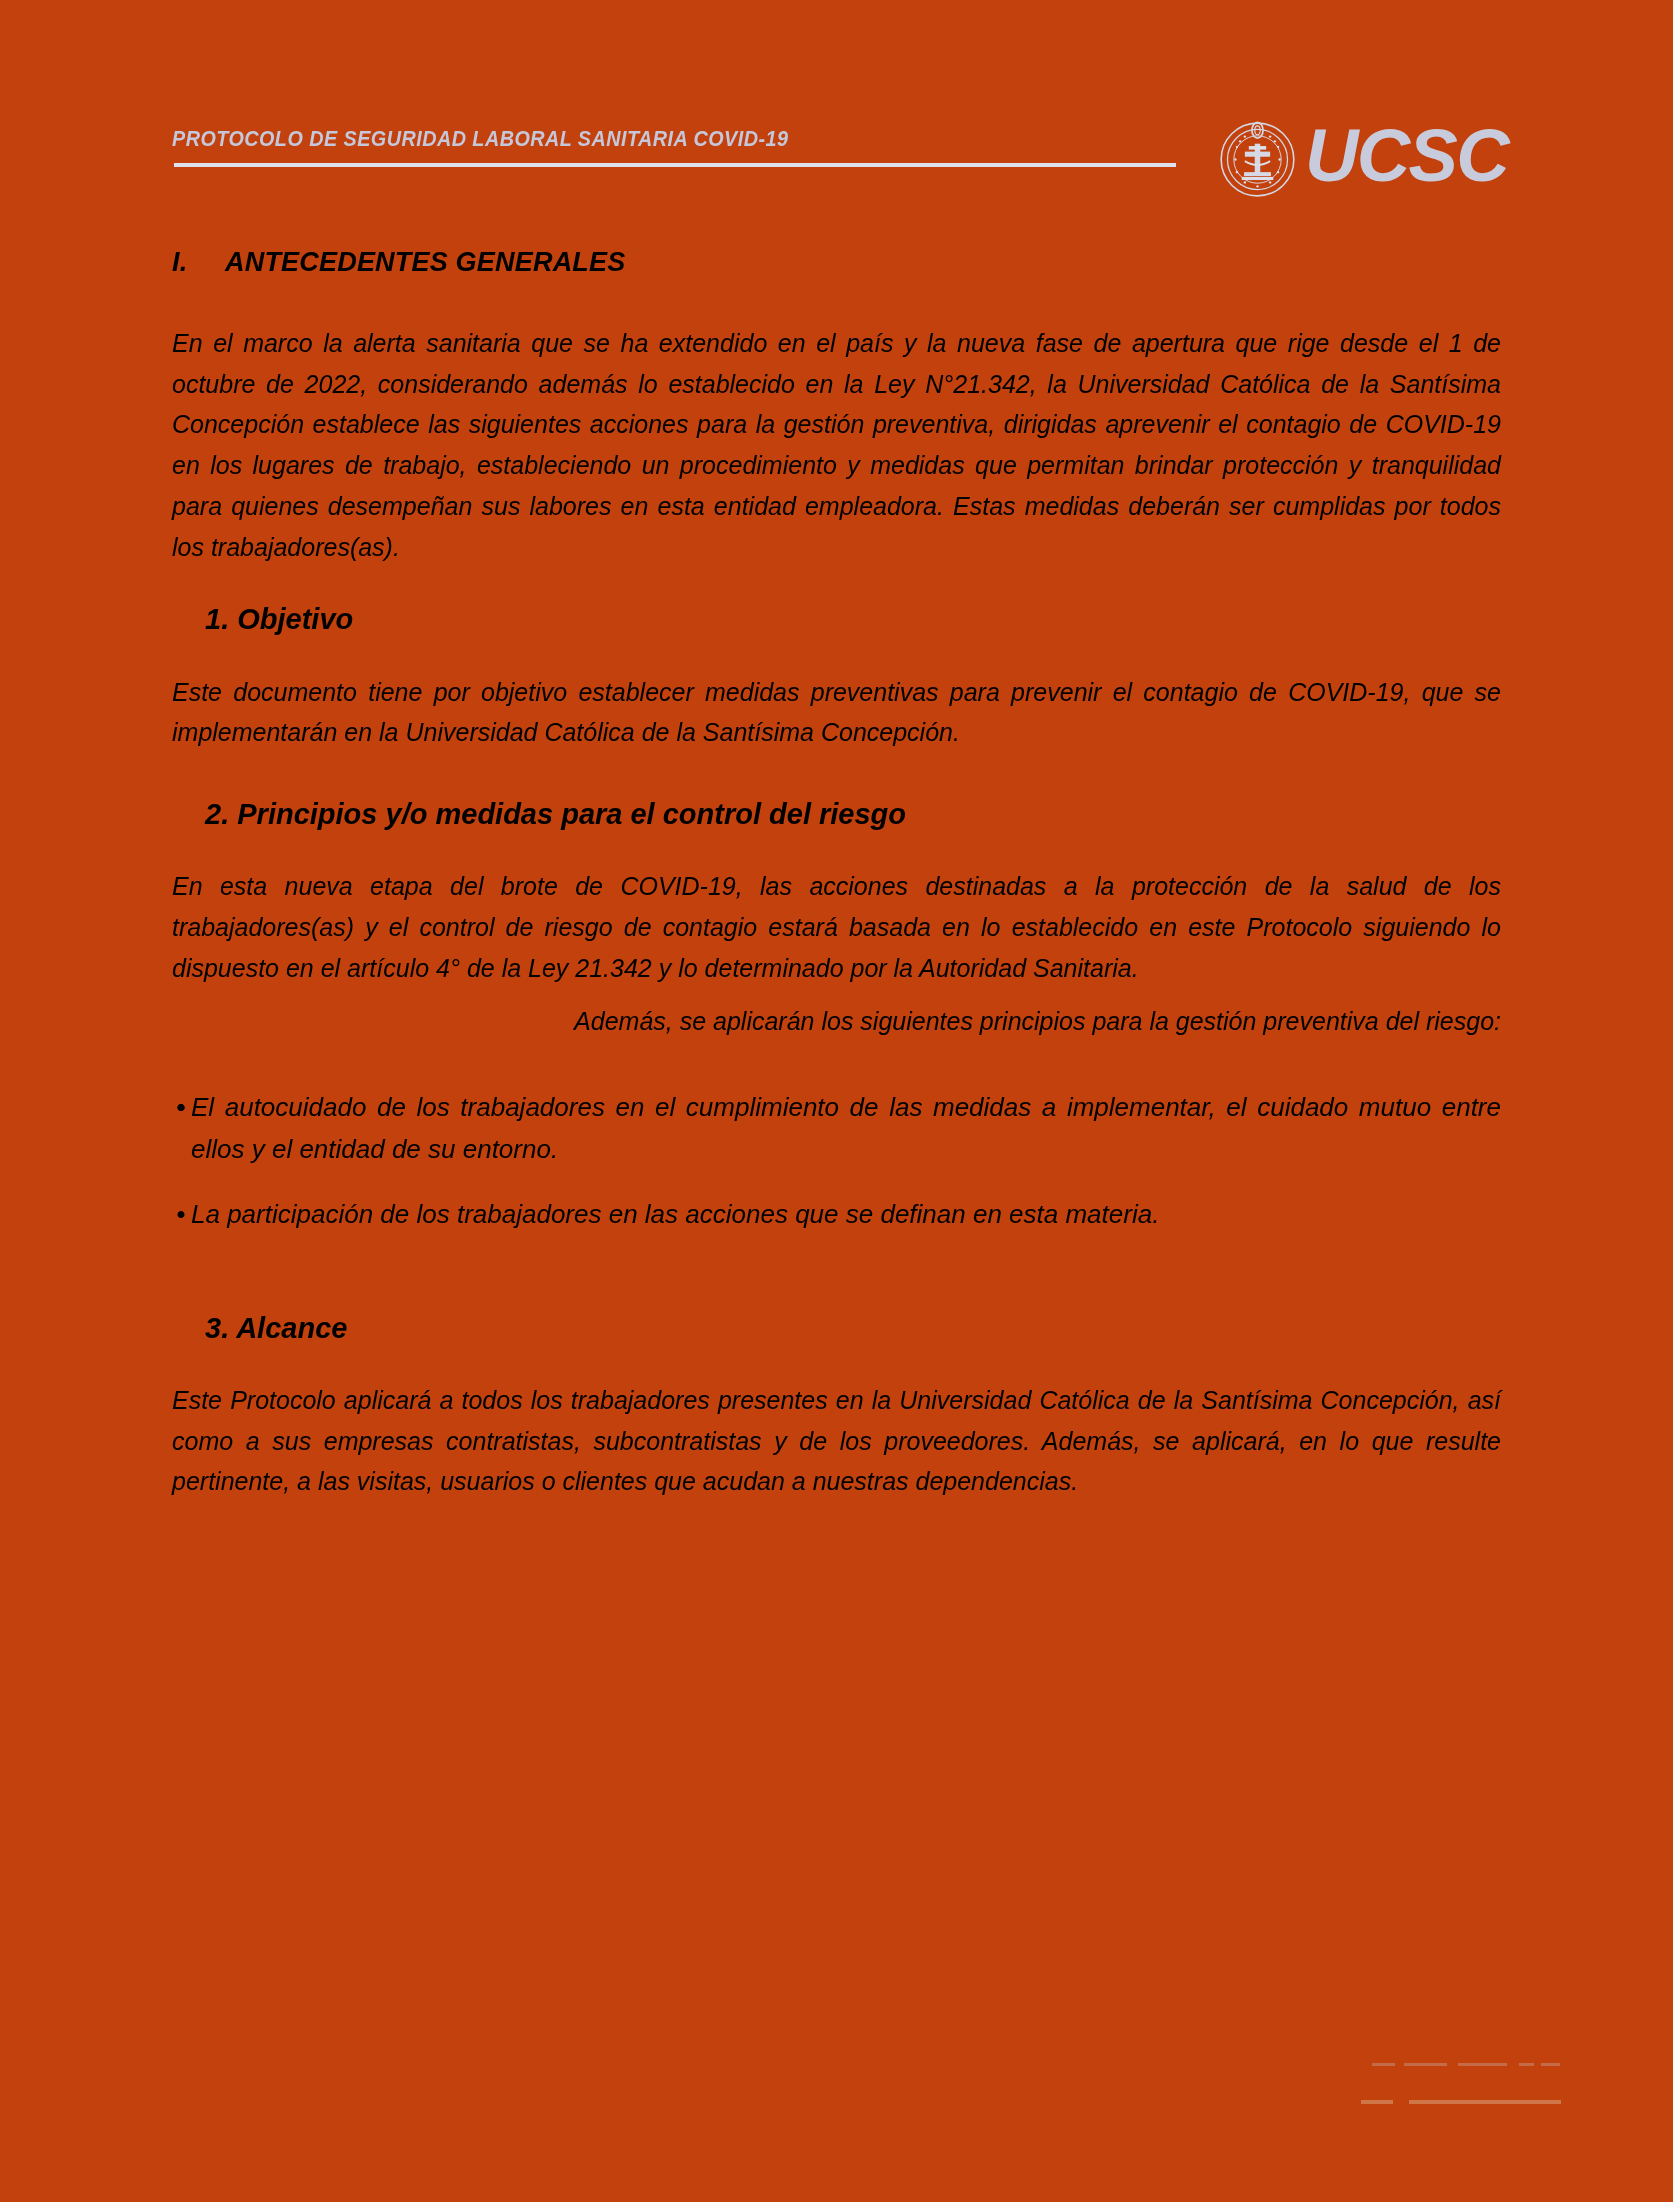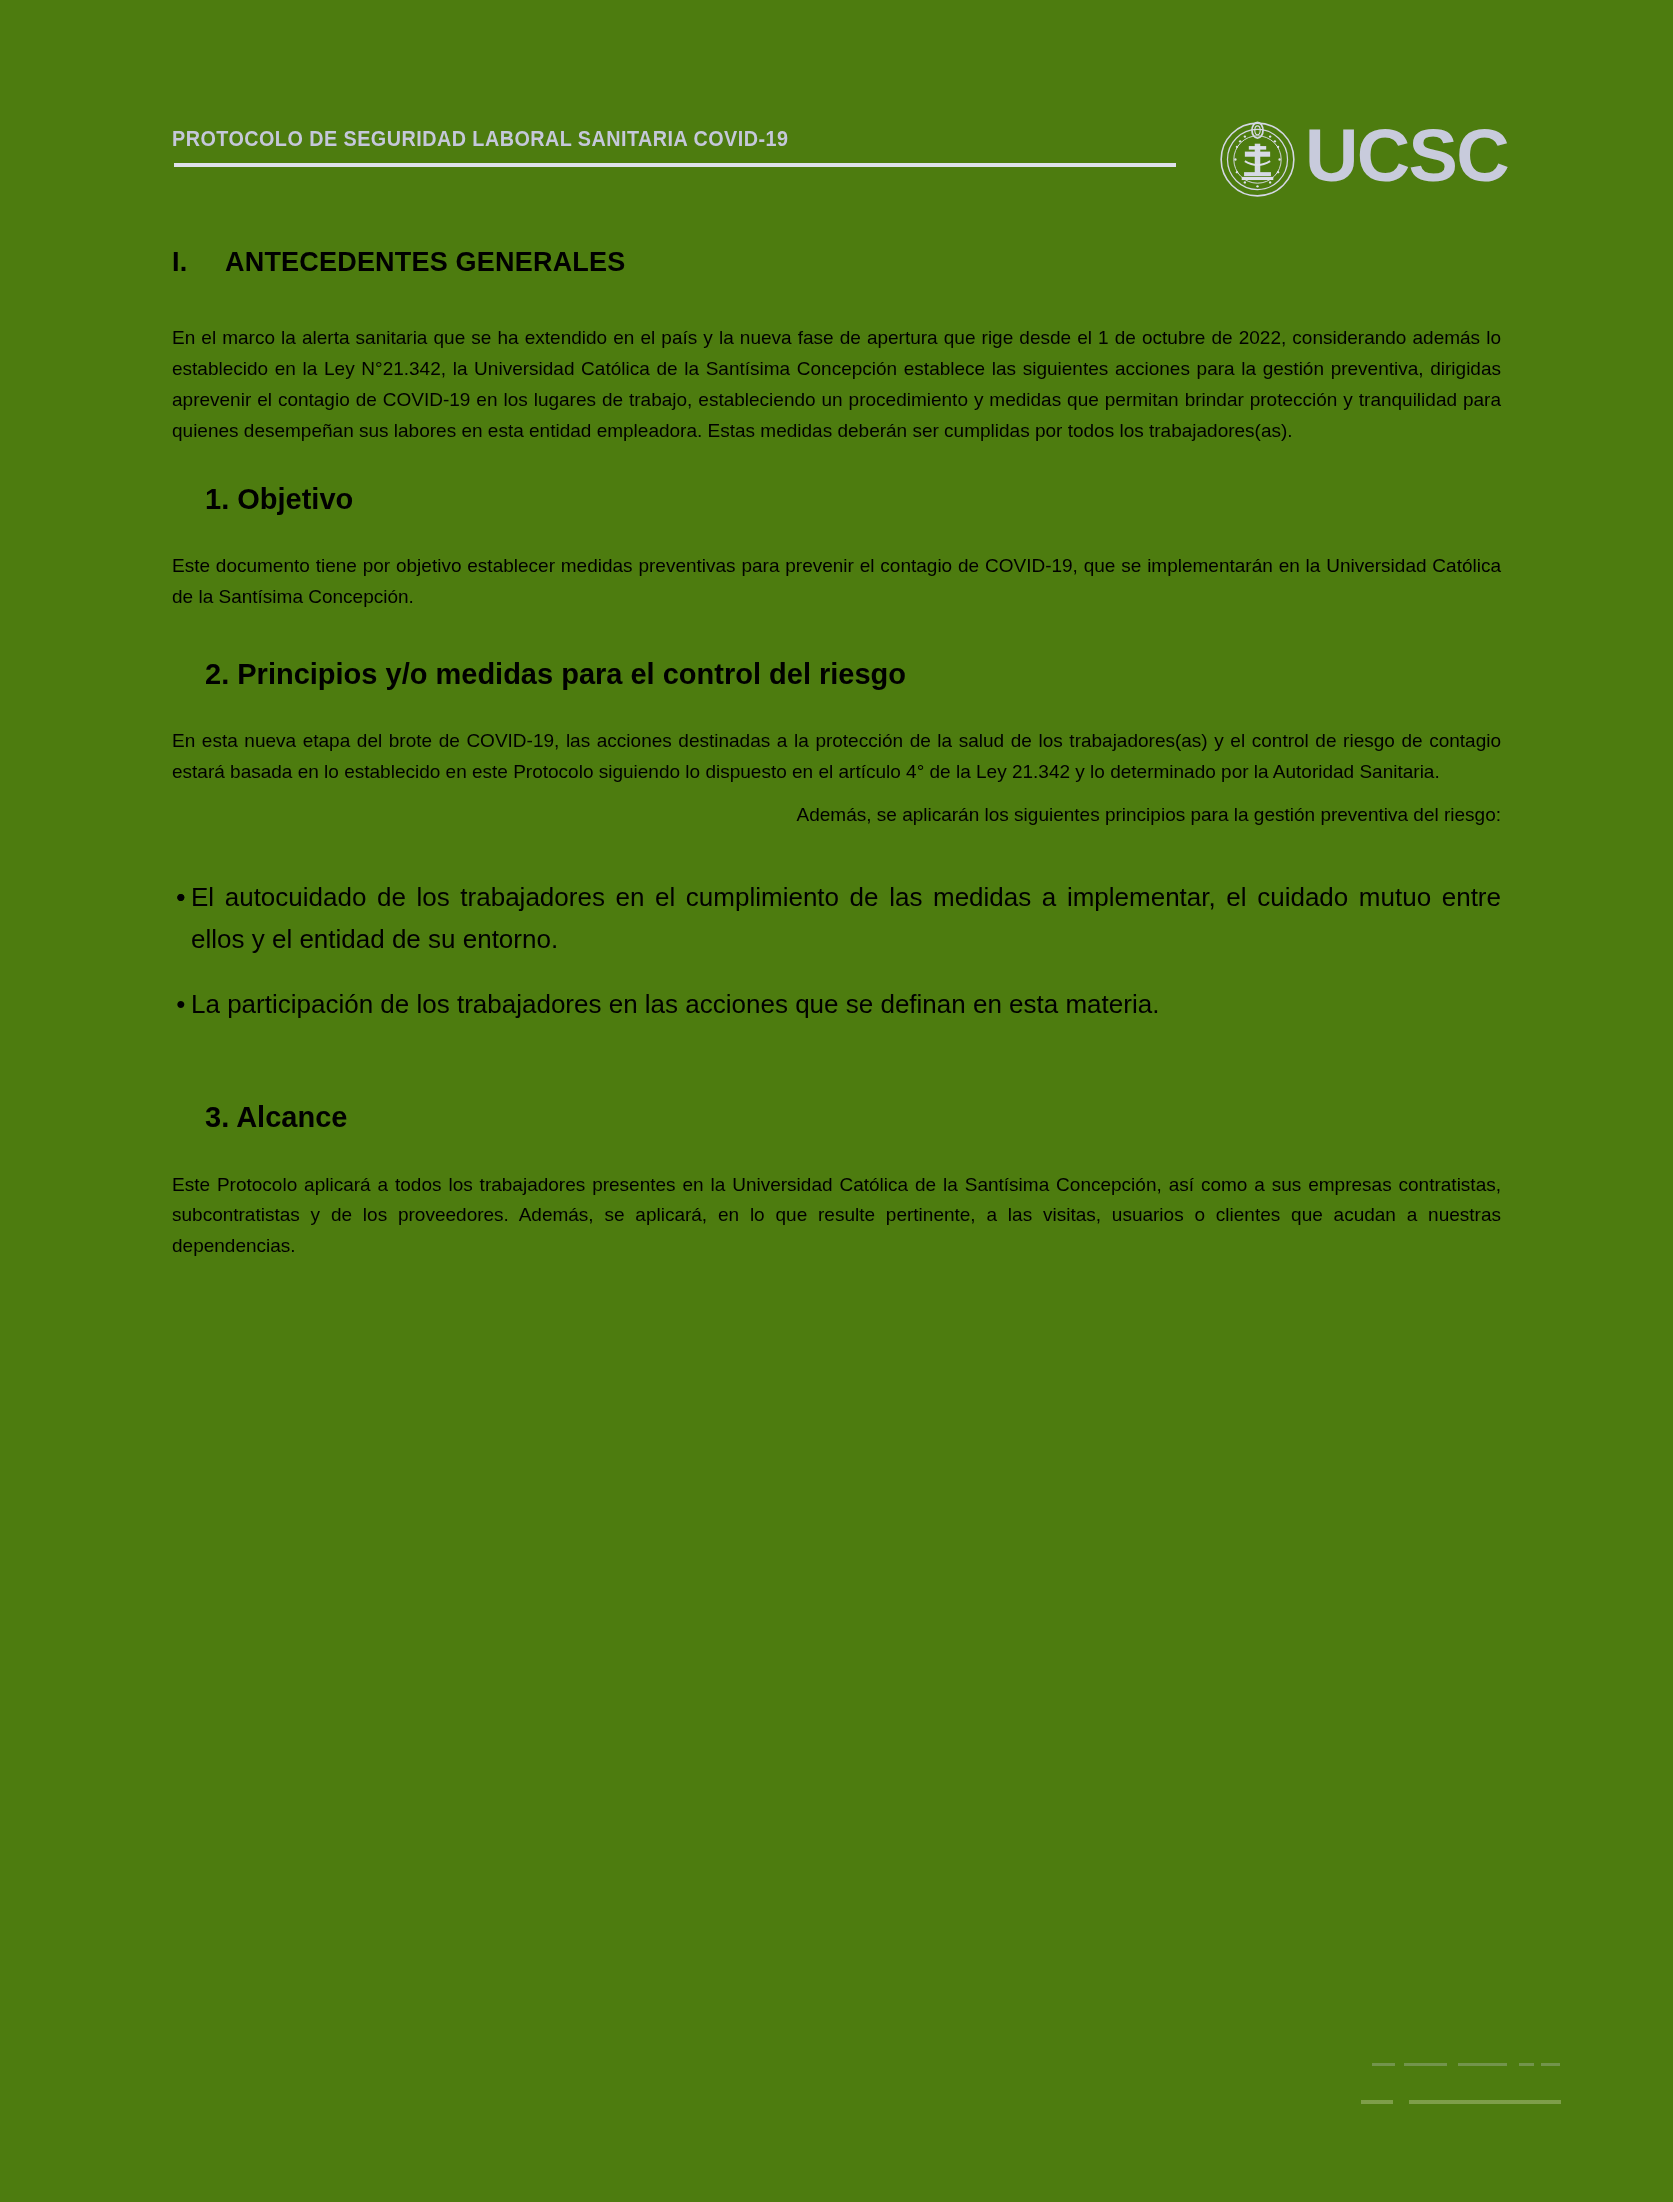--- a/index.html
+++ b/index.html
@@ -13,21 +13,22 @@
     height: 2203px;
     position: relative;
     font-family: "Liberation Sans", sans-serif;
     color: #000000;
     overflow: hidden;
   }
 
   .page {
     position: absolute;
     inset: 0;
-    background: #4d7c0f;
+    background: #c2410c;
+    font-style: italic;
   }
 
   
   .doc-header {
     position: absolute;
     left: 0;
     right: 0;
     top: 103px;
     height: 112px;
   }
@@ -114,21 +115,21 @@
     padding-left: 33px;
   }
   h2.sub-title .numeral {
     display: inline-block;
     min-width: 24px;
   }
 
   p.para {
     margin: 0;
     padding: 0;
-    font-size: 19px;
+    font-size: 25px;
     line-height: 1.63;
     text-align: justify;
     text-justify: inter-word;
     hyphens: none;
   }
   p.para.nojust { text-align: right; }
 
   .spacer-lg { height: 43px; }
   .spacer-md { height: 34px; }
   .spacer-sm { height: 22.4px; }

